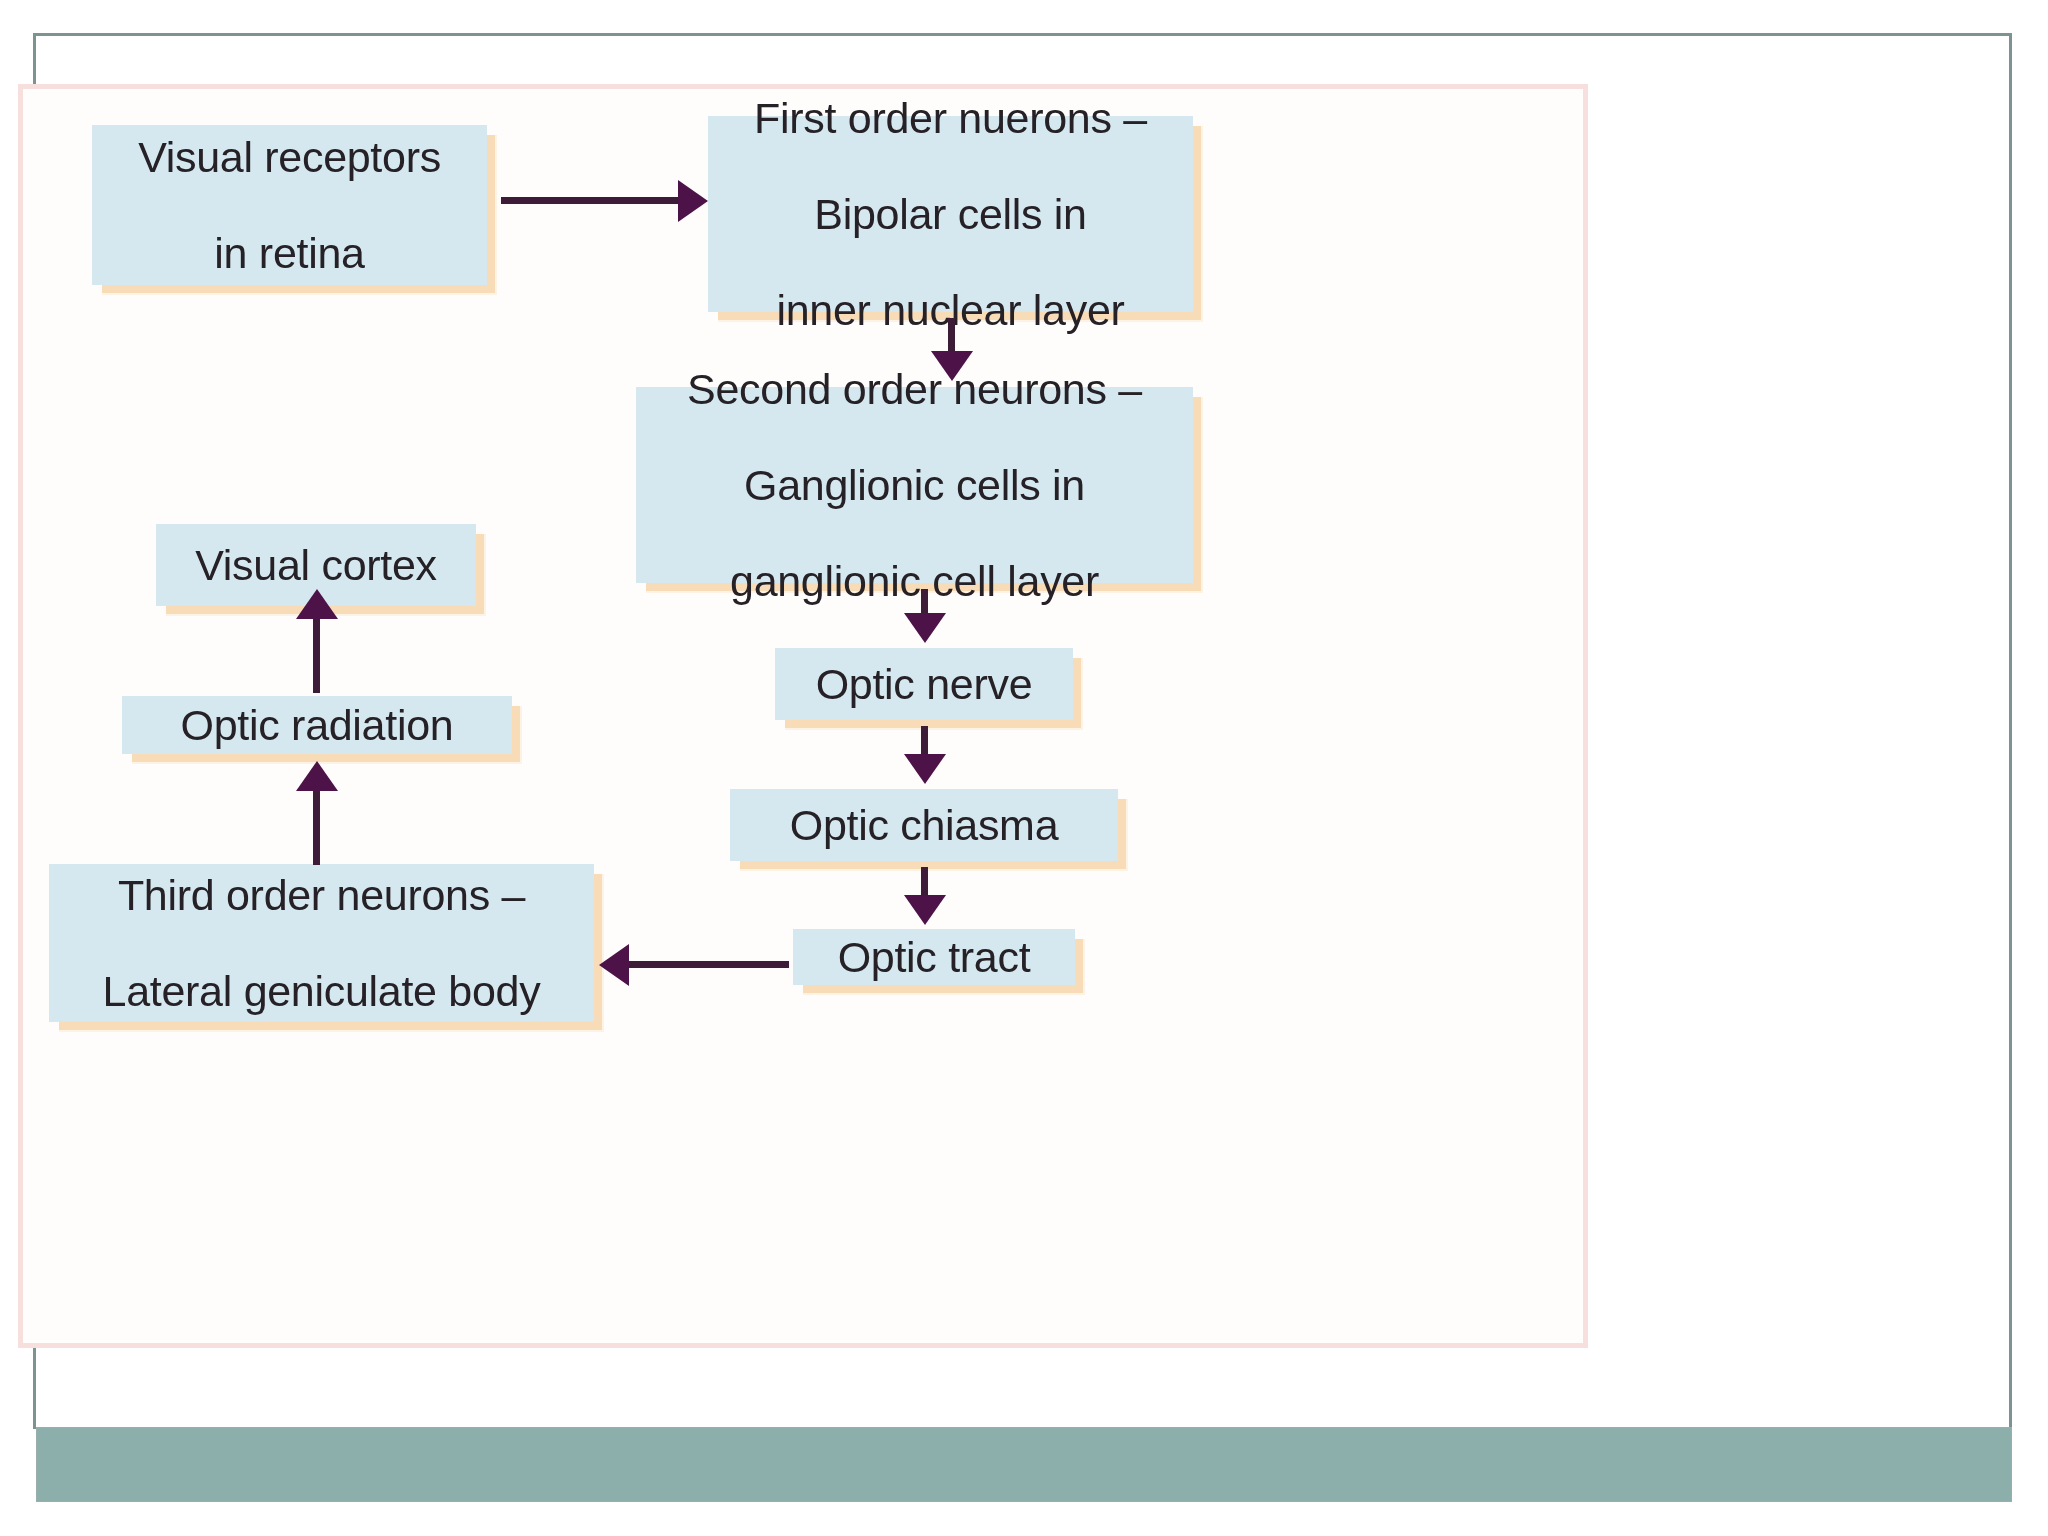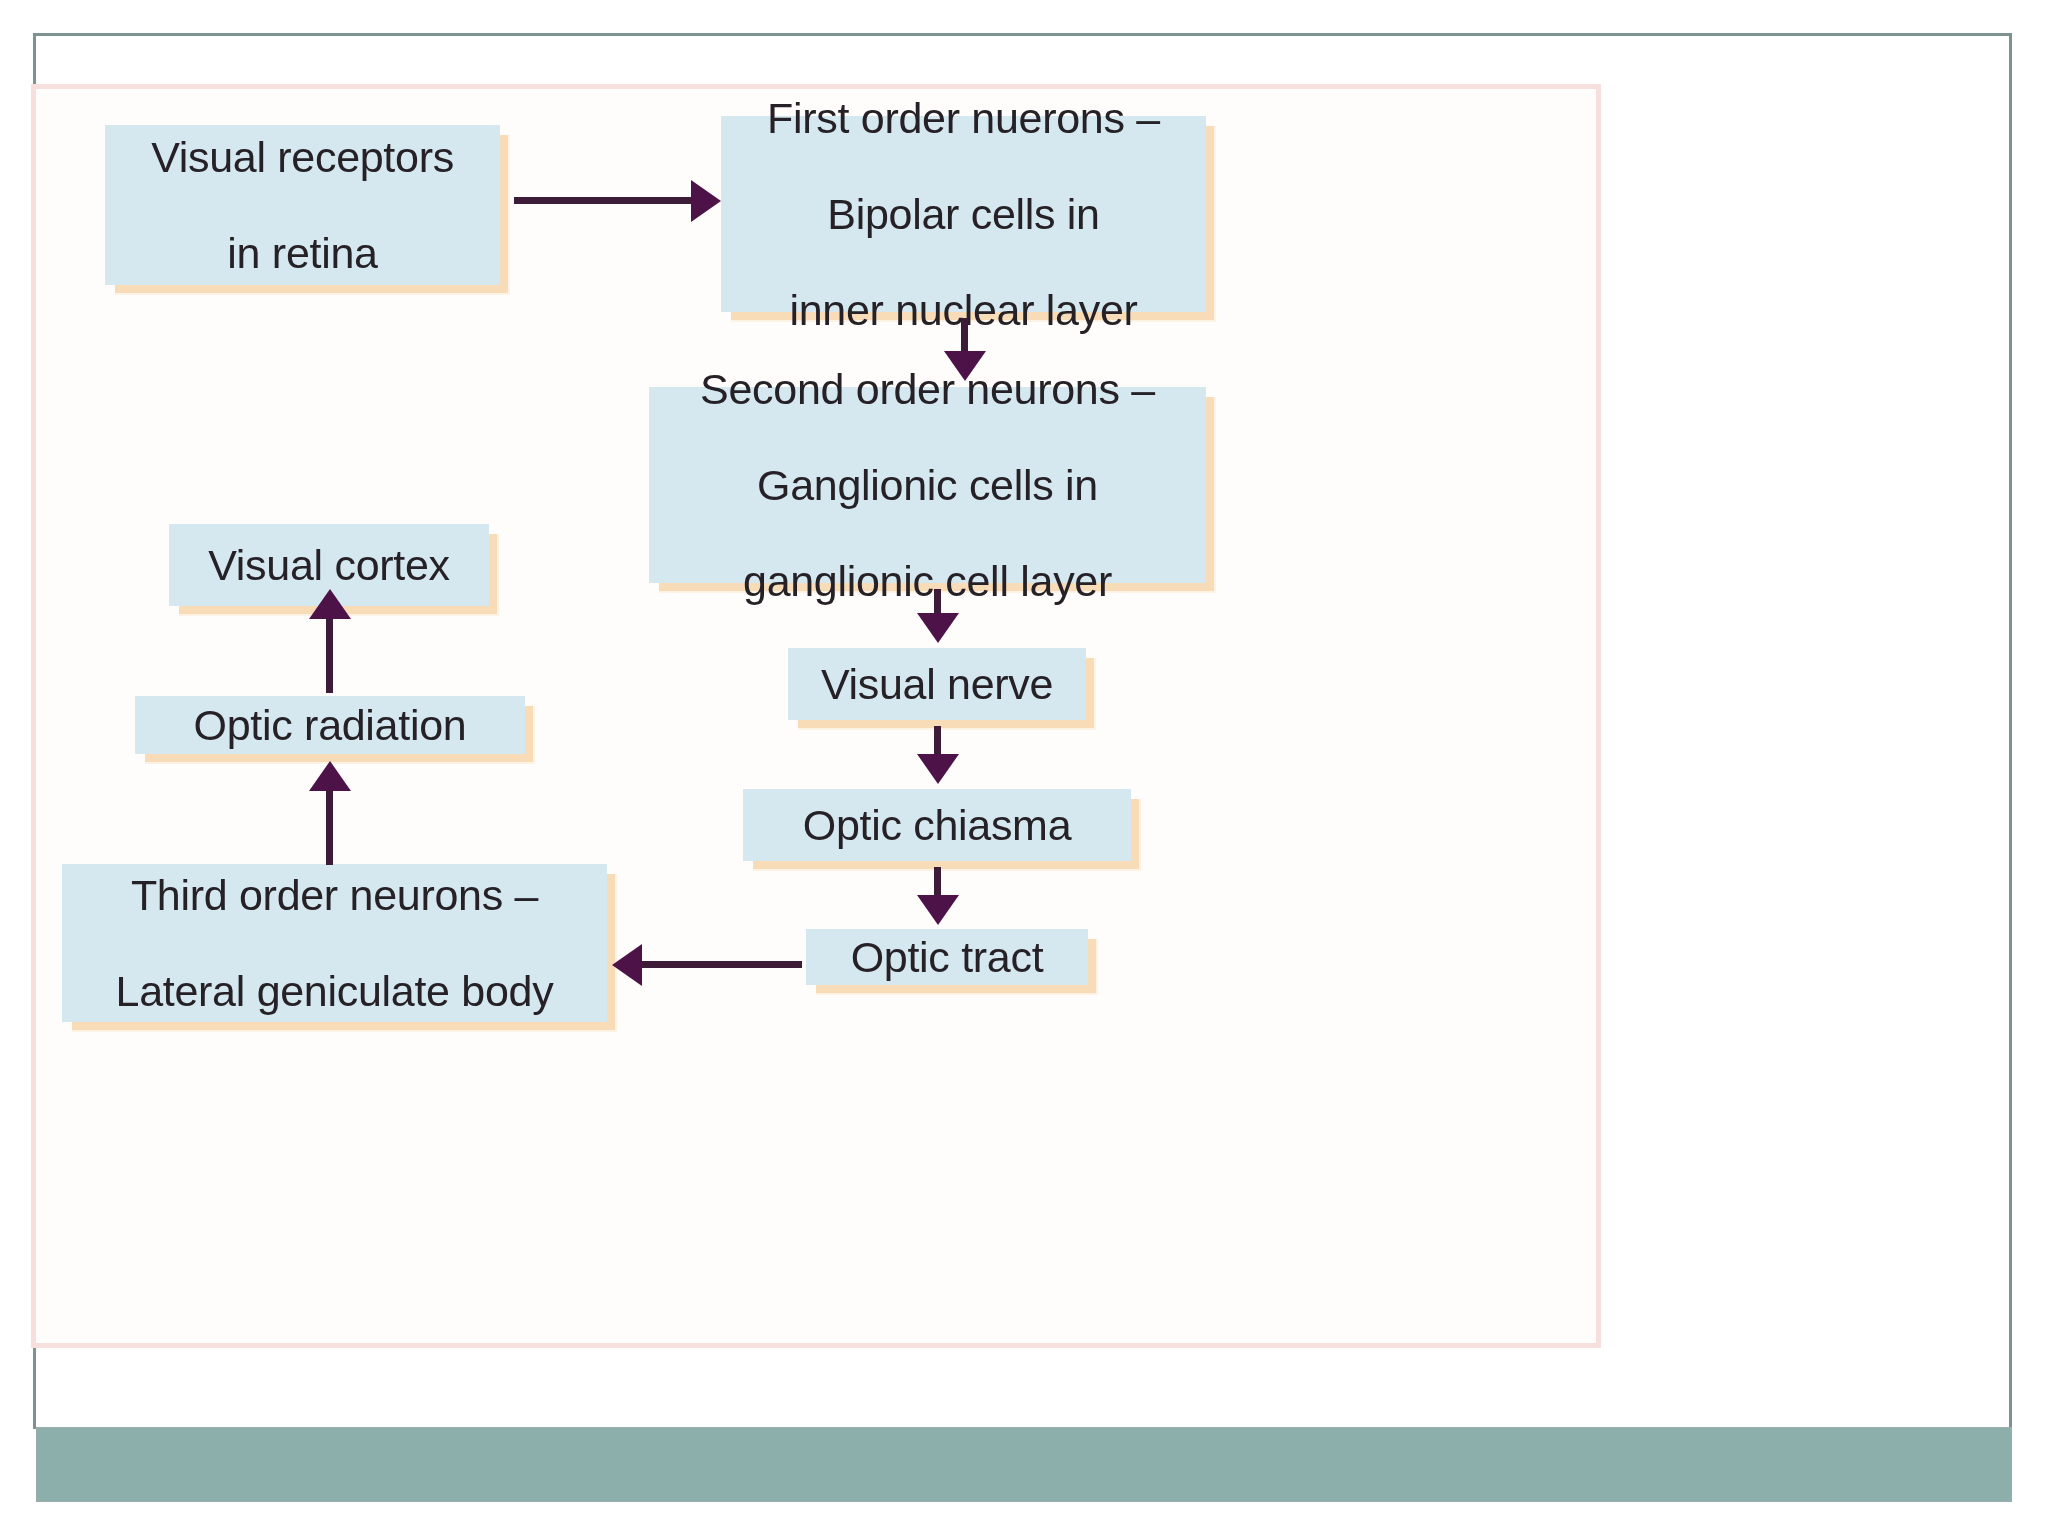--- a/index.html
+++ b/index.html
@@ -46,21 +46,20 @@
   
   #diagram-frame {
     position: absolute;
     left: 18px;
     top: 84px;
     width: 1570px;
     height: 1264px;
     background: #fefcfb;
     border: 5px solid #f6dfdd;
     box-sizing: border-box;
-    margin-left: 13px;
   }
   #diagram-canvas {
     position: absolute;
     left: 0; top: 0;
     width: 100%;
     height: 100%;
     background: #fffdfc;
     overflow: hidden;
   }
 
@@ -151,21 +150,21 @@
 
       <div class="node" id="node-second-order">
         <span>
           <span>Second order neurons –</span><br>
           <span>Ganglionic cells in</span><br>
           <span>ganglionic cell layer</span>
         </span>
       </div>
 
       <div class="node" id="node-optic-nerve">
-        <span>Visual nerve</span>
+        <span>Optic nerve</span>
       </div>
 
       <div class="node" id="node-optic-chiasma">
         <span>Optic chiasma</span>
       </div>
 
       <div class="node" id="node-optic-tract">
         <span>Optic tract</span>
       </div>
 

